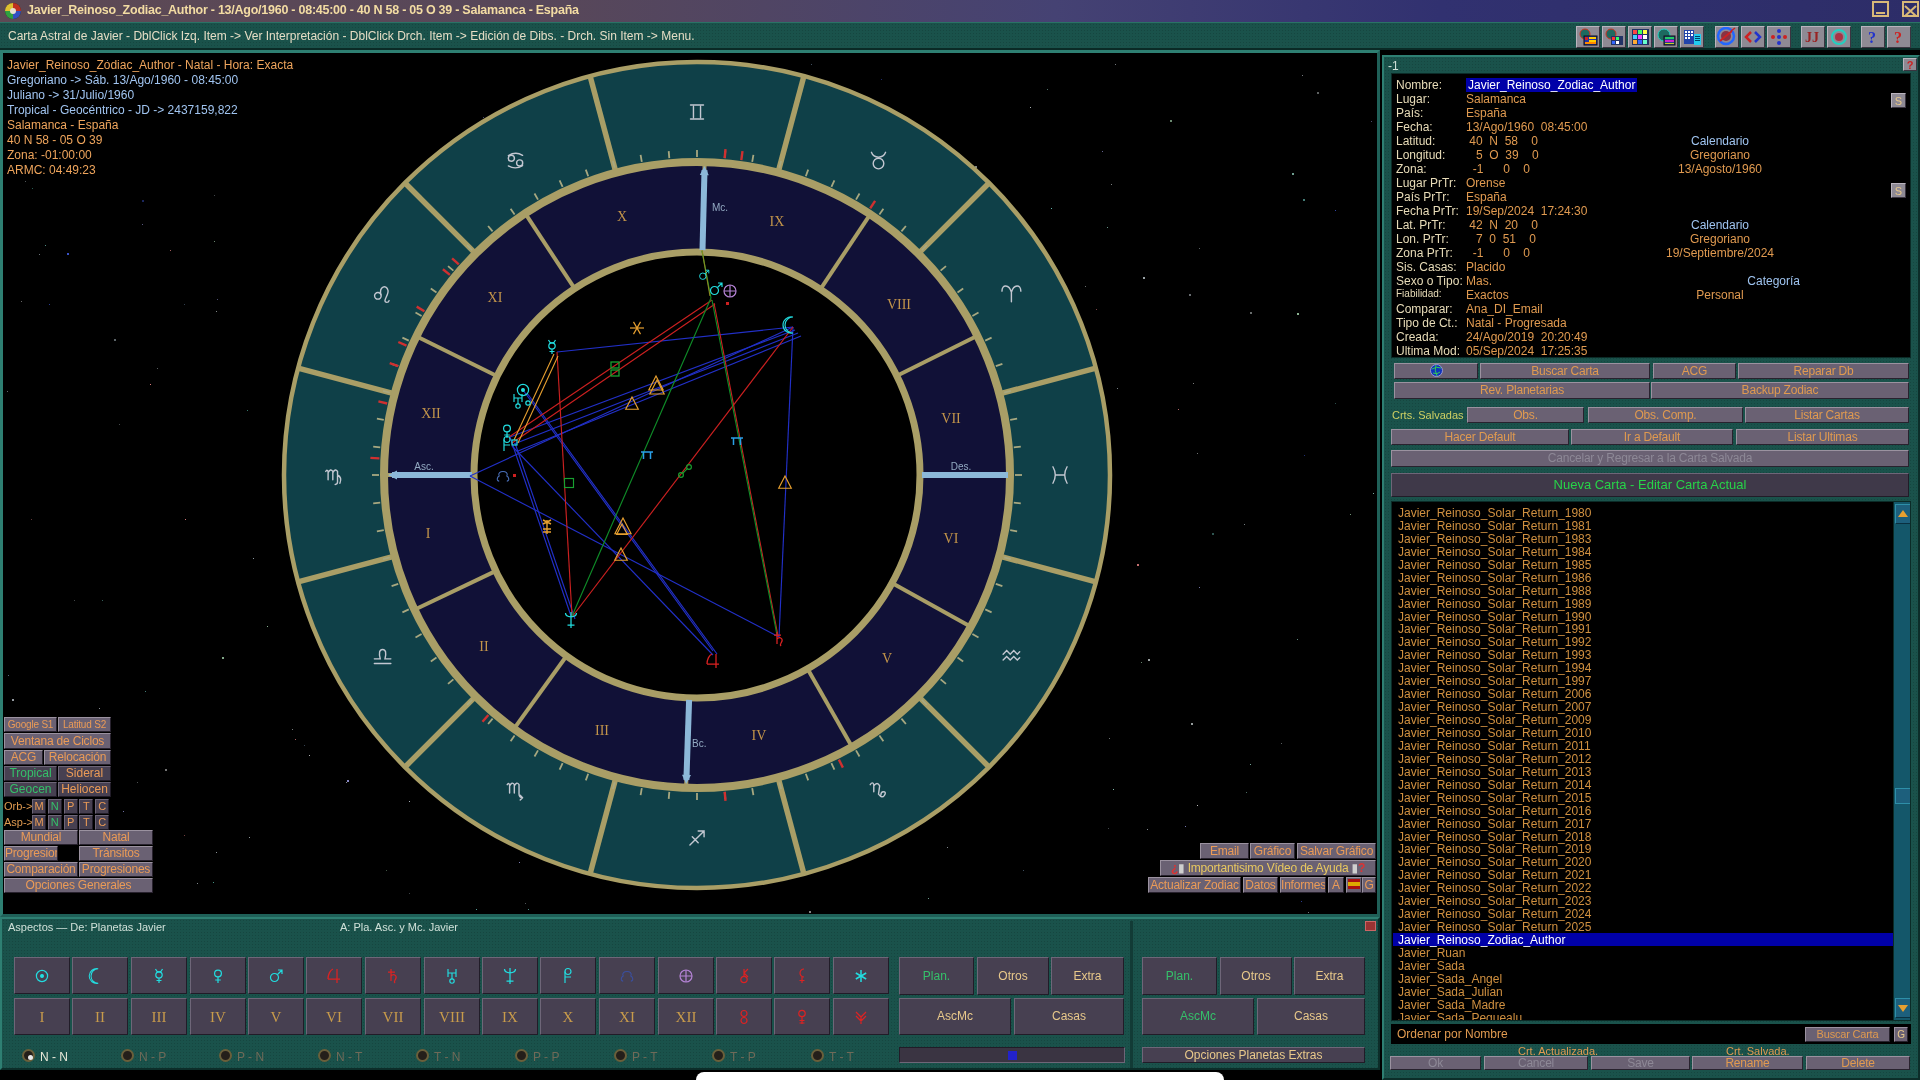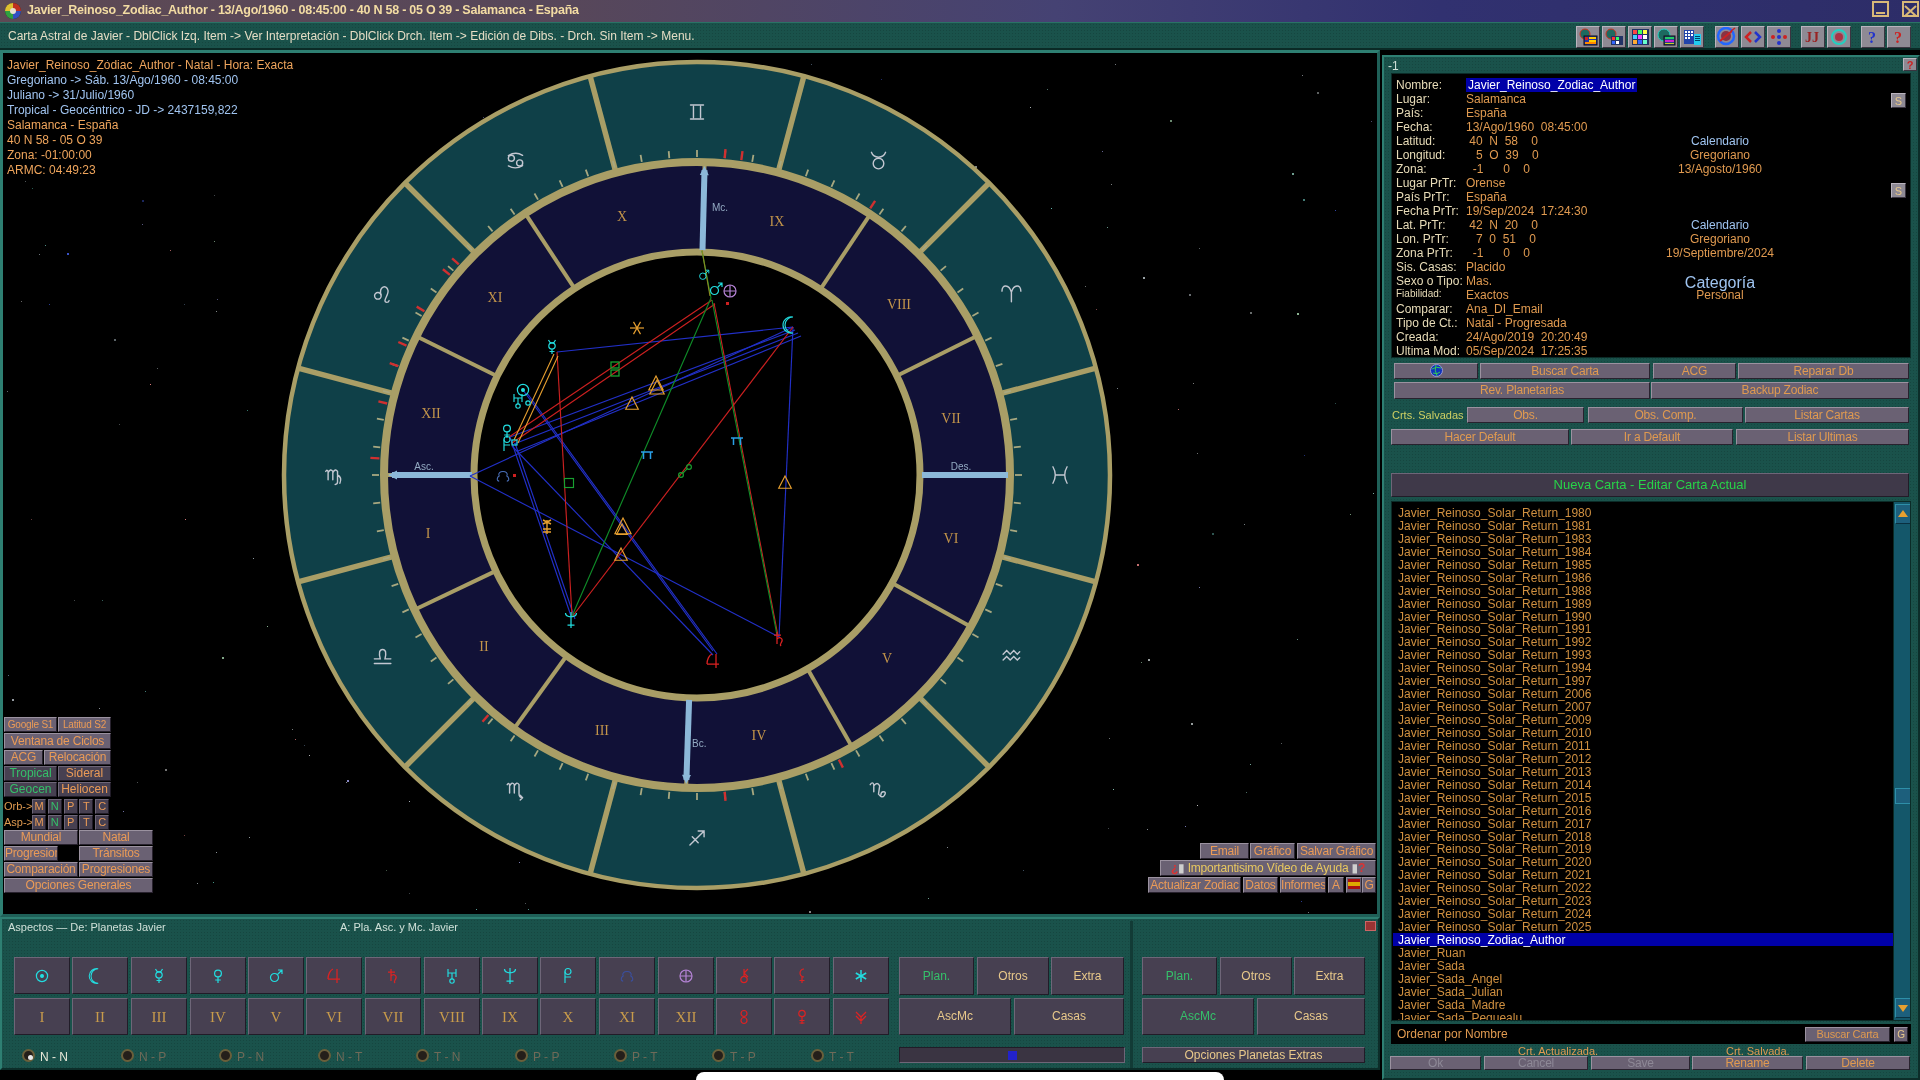--- a/index.html
+++ b/index.html
@@ -899,21 +899,21 @@
 <div class="abs" style="left:12px;top:175px;font-size:12px;color:#e8dcb8">Lon. PrTr:</div>
 <div class="abs" style="left:82px;top:175px;font-size:12px;color:#e09a50">&nbsp;&nbsp;&nbsp;7&nbsp;&nbsp;0&nbsp;&nbsp;51&nbsp;&nbsp;&nbsp;&nbsp;0</div>
 <div class="abs" style="left:256px;top:175px;width:160px;text-align:center;font-size:12px;color:#e09a50">Gregoriano</div>
 <div class="abs" style="left:12px;top:189px;font-size:12px;color:#e8dcb8">Zona PrTr:</div>
 <div class="abs" style="left:82px;top:189px;font-size:12px;color:#e09a50">&nbsp;&nbsp;-1&nbsp;&nbsp;&nbsp;&nbsp;&nbsp;&nbsp;0&nbsp;&nbsp;&nbsp;&nbsp;0</div>
 <div class="abs" style="left:256px;top:189px;width:160px;text-align:center;font-size:12px;color:#e09a50">19/Septiembre/2024</div>
 <div class="abs" style="left:12px;top:203px;font-size:12px;color:#e8dcb8">Sis. Casas:</div>
 <div class="abs" style="left:82px;top:203px;font-size:12px;color:#e09a50">Placido</div>
 <div class="abs" style="left:12px;top:217px;font-size:12px;color:#e8dcb8">Sexo o Tipo:</div>
 <div class="abs" style="left:82px;top:217px;font-size:12px;color:#e09a50">Mas.</div>
-<div class="abs" style="left:256px;top:217px;width:160px;text-align:center;font-size:16px;color:#9fc4f0">Categoría</div>
+<div class="abs" style="left:256px;top:217px;width:160px;text-align:right;font-size:12px;color:#9fc4f0">Categoría</div>
 <div class="abs" style="left:12px;top:231px;font-size:10px;color:#e8dcb8">Fiabilidad:</div>
 <div class="abs" style="left:82px;top:231px;font-size:12px;color:#e09a50">Exactos</div>
 <div class="abs" style="left:256px;top:231px;width:160px;text-align:center;font-size:12px;color:#e09a50">Personal</div>
 <div class="abs" style="left:12px;top:245px;font-size:12px;color:#e8dcb8">Comparar:</div>
 <div class="abs" style="left:82px;top:245px;font-size:12px;color:#e09a50">Ana_DI_Email</div>
 <div class="abs" style="left:12px;top:259px;font-size:12px;color:#e8dcb8">Tipo de Ct.:</div>
 <div class="abs" style="left:82px;top:259px;font-size:12px;color:#e09a50">Natal - Progresada</div>
 <div class="abs" style="left:12px;top:273px;font-size:12px;color:#e8dcb8">Creada:</div>
 <div class="abs" style="left:82px;top:273px;font-size:12px;color:#e09a50">24/Ago/2019&nbsp;&nbsp;20:20:49</div>
 <div class="abs" style="left:12px;top:287px;font-size:12px;color:#e8dcb8">Ultima Mod:</div>
@@ -929,20 +929,21 @@
 <div class="btn" style="left:354px;top:306px;width:171px;height:16px;line-height:14px;color:#e09a50;font-size:12px">Reparar Db</div>
 <div class="btn" style="left:10px;top:325px;width:256px;height:17px;line-height:15px;color:#e09a50;font-size:12px">Rev. Planetarias</div>
 <div class="btn" style="left:267px;top:325px;width:258px;height:17px;line-height:15px;color:#e09a50;font-size:12px">Backup Zodiac</div>
 <div class="abs" style="left:8px;top:352px;font-size:11px;color:#cfd063">Crts. Salvadas</div>
 <div class="btn" style="left:83px;top:350px;width:117px;height:16px;line-height:14px;color:#e09a50;font-size:12px">Obs.</div>
 <div class="btn" style="left:204px;top:350px;width:155px;height:16px;line-height:14px;color:#e09a50;font-size:12px">Obs. Comp.</div>
 <div class="btn" style="left:361px;top:350px;width:164px;height:16px;line-height:14px;color:#e09a50;font-size:12px">Listar Cartas</div>
 <div class="btn" style="left:7px;top:372px;width:178px;height:16px;line-height:14px;color:#e09a50;font-size:12px">Hacer Default</div>
 <div class="btn" style="left:187px;top:372px;width:162px;height:16px;line-height:14px;color:#e09a50;font-size:12px">Ir a Default</div>
 <div class="btn" style="left:352px;top:372px;width:173px;height:16px;line-height:14px;color:#e09a50;font-size:12px">Listar Ultimas</div>
+<div class="btn" style="left:7px;top:393px;width:518px;height:17px;line-height:15px;color:#8d8896;font-size:12px">Cancelar y Regresar a la Carta Salvada</div>
 <div class="abs" style="left:7px;top:416px;width:518px;height:24px;background:#3f3949;border:1px solid #6e6678;border-right-color:#211c28;border-bottom-color:#211c28;text-align:center;line-height:22px;font-size:13px;color:#27d448">Nueva Carta - Editar Carta Actual</div>
 <div class="abs" style="left:7px;top:444px;width:520px;height:520px;background:#000;border:1px solid #0b2b27;overflow:hidden">
       <div class="abs" style="left:6px;top:4px;color:#d09040;font-size:12px">Javier_Reinoso_Solar_Return_1980</div>
       <div class="abs" style="left:6px;top:17px;color:#d09040;font-size:12px">Javier_Reinoso_Solar_Return_1981</div>
       <div class="abs" style="left:6px;top:30px;color:#d09040;font-size:12px">Javier_Reinoso_Solar_Return_1983</div>
       <div class="abs" style="left:6px;top:43px;color:#d09040;font-size:12px">Javier_Reinoso_Solar_Return_1984</div>
       <div class="abs" style="left:6px;top:56px;color:#d09040;font-size:12px">Javier_Reinoso_Solar_Return_1985</div>
       <div class="abs" style="left:6px;top:69px;color:#d09040;font-size:12px">Javier_Reinoso_Solar_Return_1986</div>
       <div class="abs" style="left:6px;top:82px;color:#d09040;font-size:12px">Javier_Reinoso_Solar_Return_1988</div>
       <div class="abs" style="left:6px;top:95px;color:#d09040;font-size:12px">Javier_Reinoso_Solar_Return_1989</div>

